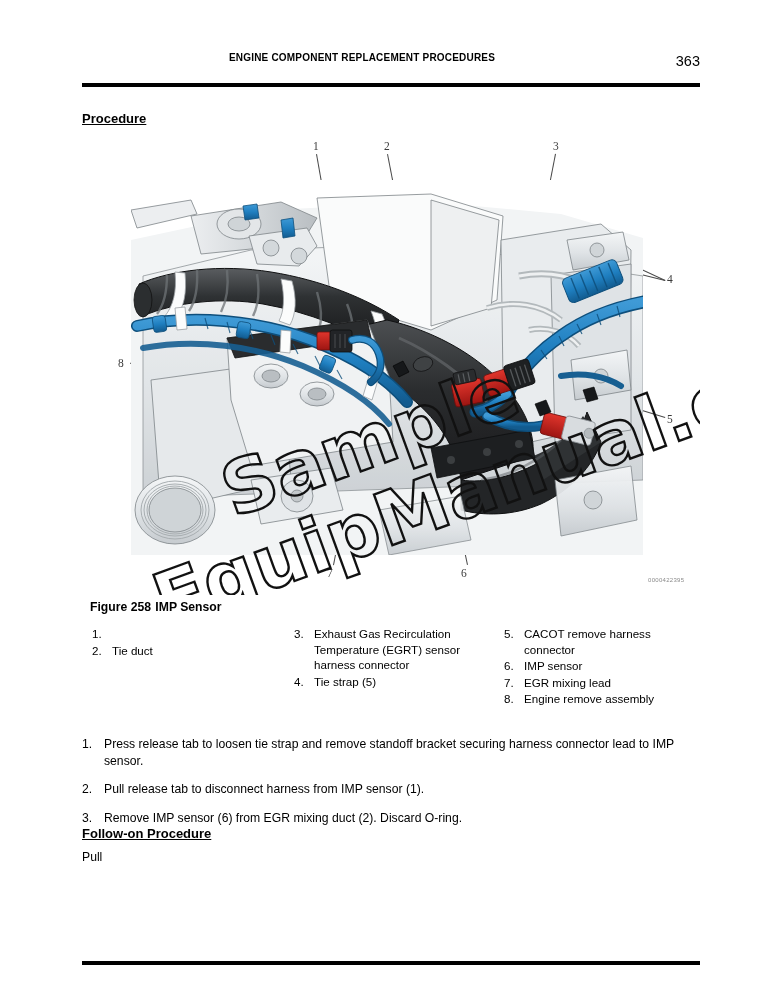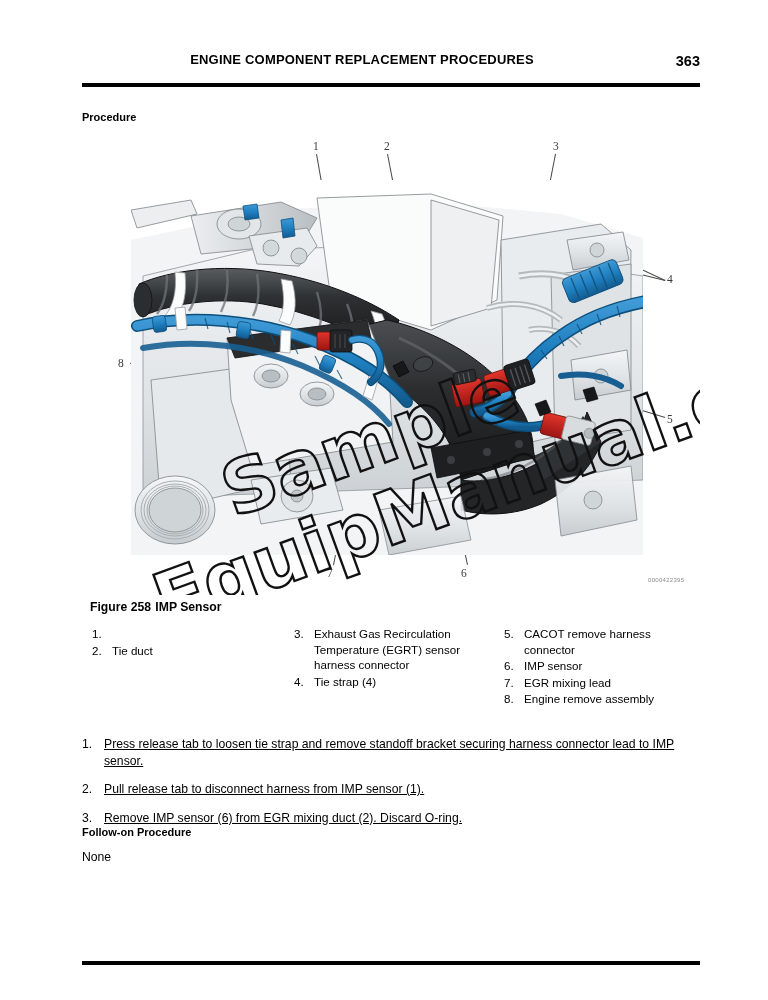--- a/index.html
+++ b/index.html
@@ -30,31 +30,31 @@
     top: 52px;
     width: 618px;
     height: 26px;
   }
   .header-title {
     position: absolute;
     left: 0;
     top: 0;
     width: 560px;
     text-align: center;
-    font-size: 13px;
+    font-size: 10px;
     font-weight: bold;
     letter-spacing: 0.2px;
     white-space: nowrap;
   }
   .header-page-no {
     position: absolute;
     right: 0;
     top: 1px;
     font-size: 14.5px;
-    font-weight: bold;
+    font-weight: normal;
   }
   .rule-top {
     position: absolute;
     left: 82px;
     top: 83px;
     width: 618px;
     height: 4px;
     background: #000;
   }
   .rule-bottom {
@@ -62,22 +62,23 @@
     left: 82px;
     top: 961px;
     width: 618px;
     height: 4px;
     background: #000;
   }
 
   
   .heading {
     position: absolute;
-    font-size: 11px;
+    font-size: 13px;
     font-weight: bold;
+    text-decoration: underline;
   }
   #procedure-heading { left: 82px; top: 111px; }
   #followon-heading  { left: 82px; top: 826px; }
   .body-text {
     position: absolute;
     font-size: 12.2px;
   }
   #followon-none { left: 82px; top: 850px; }
 
   
@@ -204,21 +205,21 @@
   .step {
     display: flex;
     font-size: 12.2px;
     line-height: 16.5px;
     margin-bottom: 12px;
   }
   .step-num {
     width: 22px;
     flex: none;
   }
-  .step-text { flex: 1; text-decoration: underline; }
+  .step-text { flex: 1; }
 </style>
 </head>
 <body>
 
 <div class="page">
 
   <div class="header">
     <div class="header-title">ENGINE COMPONENT REPLACEMENT PROCEDURES</div>
     <div class="header-page-no">363</div>
   </div>
@@ -525,21 +526,21 @@
         <span class="legend-text">Tie duct</span>
       </div>
     </div>
     <div class="legend-col">
       <div class="legend-item">
         <span class="legend-num">3.</span>
         <span class="legend-text">Exhaust Gas Recirculation Temperature (EGRT) sensor harness connector</span>
       </div>
       <div class="legend-item">
         <span class="legend-num">4.</span>
-        <span class="legend-text">Tie strap (4)</span>
+        <span class="legend-text">Tie strap (5)</span>
       </div>
     </div>
     <div class="legend-col">
       <div class="legend-item">
         <span class="legend-num">5.</span>
         <span class="legend-text">CACOT remove harness connector</span>
       </div>
       <div class="legend-item">
         <span class="legend-num">6.</span>
         <span class="legend-text">IMP sensor</span>
@@ -564,16 +565,16 @@
       <span class="step-num">2.</span>
       <span class="step-text">Pull release tab to disconnect harness from IMP sensor (1).</span>
     </div>
     <div class="step">
       <span class="step-num">3.</span>
       <span class="step-text">Remove IMP sensor (6) from EGR mixing duct (2).  Discard O-ring.</span>
     </div>
   </div>
 
   <div class="heading" id="followon-heading">Follow-on Procedure</div>
-  <div class="body-text" id="followon-none">None</div>
+  <div class="body-text" id="followon-none">Pull</div>
 
   <div class="rule-bottom"></div>
 </div>
 
 </body></html>

